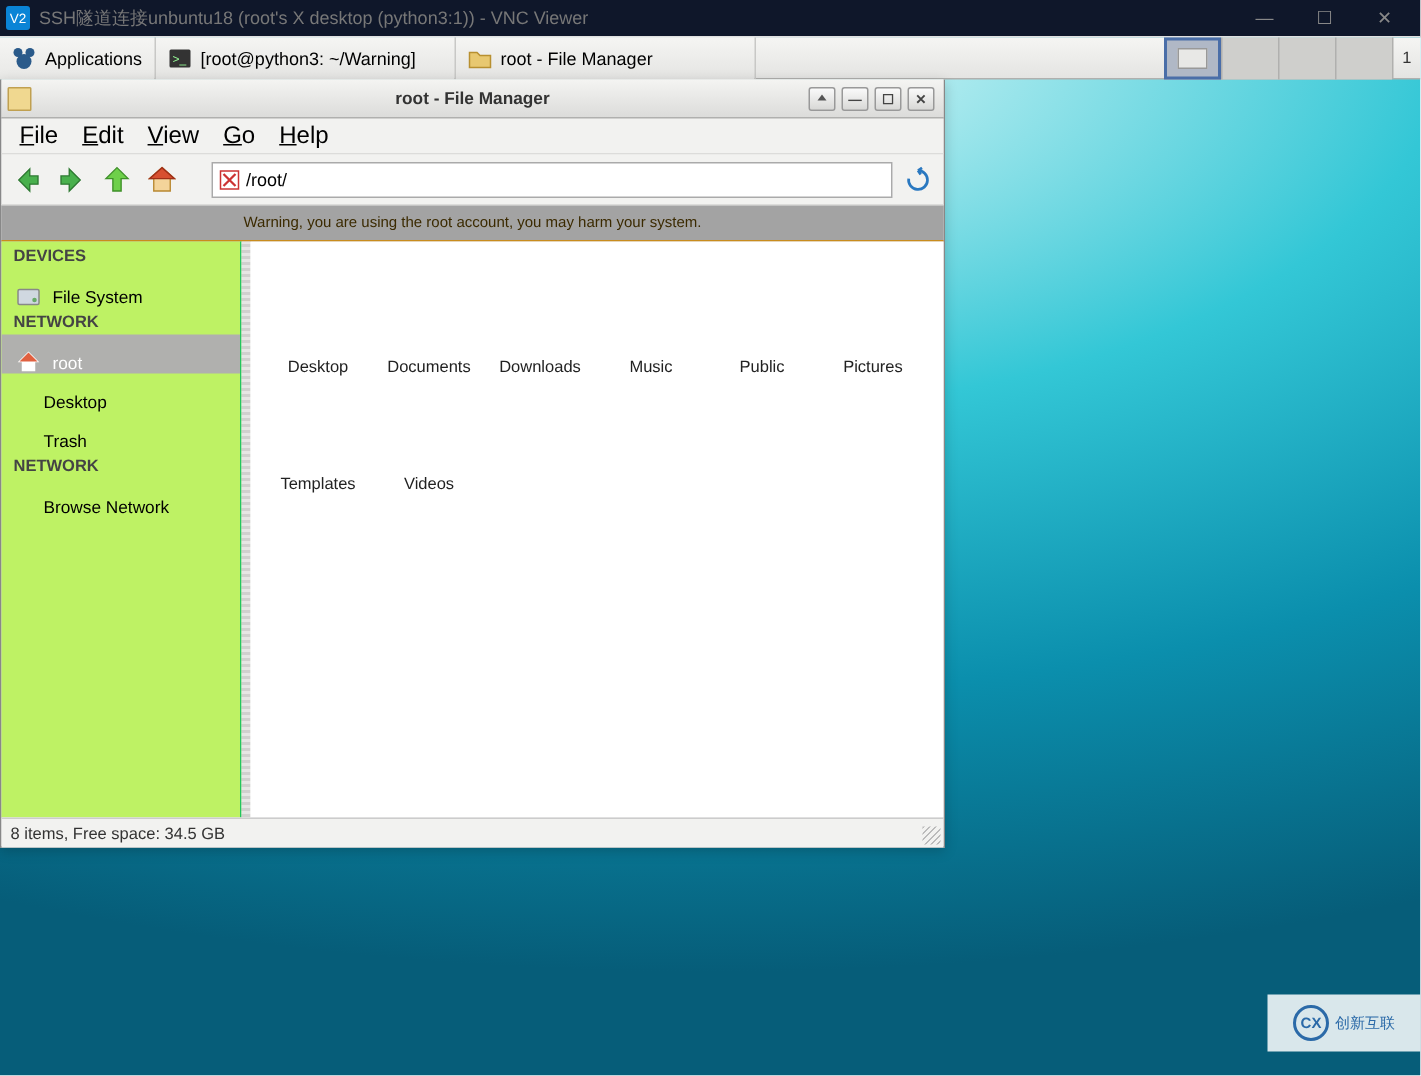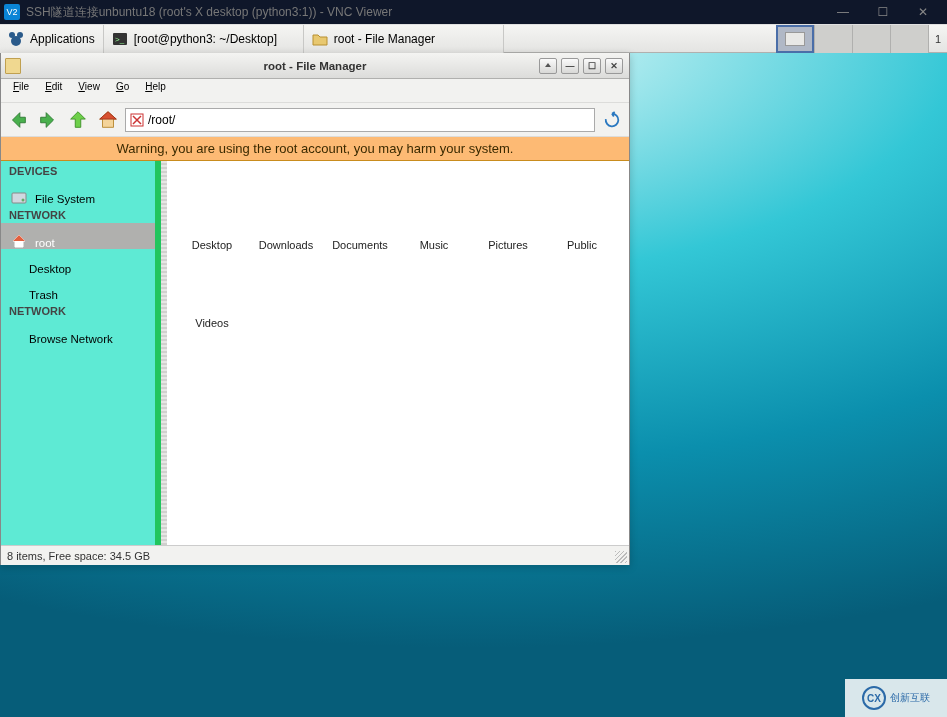--- a/index.html
+++ b/index.html
@@ -27,57 +27,57 @@
 
 
 .fm-window { position: absolute; left: 0; top: 28px; width: 630px; height: 512px; background: #f2f2f0; border: 1px solid #888; border-top: none; box-shadow: 0 2px 8px rgba(0,0,0,0.2); }
 .fm-title { height: 26px; background: linear-gradient(#f4f4f2, #dcdcda); display: flex; align-items: center; font-size: 11.5px; font-weight: bold; color: #333; border-bottom: 1px solid #b0b0ae; position: relative; }
 .fm-title .ico { width: 16px; height: 16px; margin: 0 6px 0 4px; background: #f0d890; border: 1px solid #c0a050; border-radius: 1px; }
 .fm-title .ttl { position: absolute; left: 50%; transform: translateX(-50%); }
 .fm-title .win-controls { margin-left: auto; display: flex; gap: 4px; padding-right: 6px; }
 .win-btn { width: 18px; height: 16px; background: linear-gradient(#fafafa,#d8d8d6); border: 1px solid #999; border-radius: 2px; display: flex; align-items: center; justify-content: center; font-size: 9px; color: #444; cursor: pointer; }
 
 
-.menubar { height: 24px; background: #f2f2f0; display: flex; align-items: flex-start; padding: 0 6px; font-size: 10px; gap: 4px; border-bottom: 1px solid #dcdcda; }
+.menubar { height: 24px; background: #f2f2f0; display: flex; align-items: flex-end; padding: 0 6px; font-size: 16px; gap: 4px; border-bottom: 1px solid #dcdcda; }
 .menubar span { padding: 2px 6px; cursor: pointer; }
 .menubar span u { text-decoration: underline; }
 
 
 .toolbar { height: 34px; background: #f2f2f0; display: flex; align-items: center; padding: 0 4px; gap: 4px; border-bottom: 1px solid #dcdcda; }
 .nav-btn { width: 26px; height: 26px; display: flex; align-items: center; justify-content: center; cursor: pointer; }
 .nav-btn svg { width: 22px; height: 22px; }
-.path-field { flex: 1; height: 24px; border: 1px solid #aaa; background: #fff; display: flex; align-items: center; padding: 0 4px; font-size: 12px; }
+.path-field { flex: 1; height: 24px; border: 1px solid #aaa; background: #fff; display: flex; align-items: center; padding: 0 4px; font-size: 12px; margin-left: 16px; }
 .path-field .xicon { width: 14px; height: 14px; margin-right: 4px; display: flex; align-items: center; justify-content: center; }
 .reload-btn { width: 26px; height: 26px; display: flex; align-items: center; justify-content: center; cursor: pointer; }
 .reload-btn svg { width: 18px; height: 18px; }
 
 
-.warning { height: 24px; background: #fdba74; color: #3b2a00; font-size: 13px; display: flex; align-items: center; justify-content: center; border-bottom: 1px solid #c98c1d; }
+.warning { height: 24px; background: #a3a3a3; color: #3b2a00; font-size: 10px; display: flex; align-items: center; justify-content: center; border-bottom: 1px solid #c98c1d; }
 
 
 .fm-body { display: flex; height: 384px; }
-.sidebar { width: 160px; background: #5eead4; border-right: 6px solid #22c55e; font-size: 11.5px; overflow: hidden; }
+.sidebar { width: 160px; background: #bef264; border-right: 1px solid #22c55e; font-size: 11.5px; overflow: hidden; }
 .sb-heading { font-weight: bold; color: #444; padding: 4px 8px 2px; font-size: 11px; }
 .sb-item { height: 26px; display: flex; align-items: flex-end; padding: 0 10px; gap: 8px; cursor: pointer; }
 .sb-item.sel { background: #b0b0ae; color: #fff; }
 .sb-item .sicon { width: 16px; height: 16px; display: flex; align-items: center; justify-content: center; }
 .sb-item.sub { padding-left: 28px; }
 .resize-grip { width: 6px; background: repeating-linear-gradient(#e6e6e4 0 2px, #d0d0ce 2px 4px); cursor: ew-resize; }
 
 .content { flex: 1; background: #fff; position: relative; overflow: auto; }
 .icon-grid { display: flex; flex-wrap: wrap; padding: 20px 8px 8px; gap: 0; align-content: flex-start; }
 .folder { width: 74px; height: 78px; display: flex; flex-direction: column; align-items: center; justify-content: flex-end; font-size: 11px; color: #222; text-align: center; cursor: pointer; padding-bottom: 8px; }
 .folder .ficon { width: 40px; height: 32px; background: linear-gradient(#fbe8b0,#e8c060); border: 1px solid #c89830; border-radius: 3px; margin-bottom: 4px; opacity: 0; }
 
 
 .statusbar { height: 20px; background: #f2f2f0; border-top: 1px solid #ccc; font-size: 11px; color: #333; display: flex; align-items: center; padding: 0 6px; position: relative; }
 .statusbar .grip { position: absolute; right: 2px; bottom: 2px; width: 12px; height: 12px; background: repeating-linear-gradient(135deg, #bbb 0 1px, transparent 1px 3px); }
 
 
-.watermark { position: absolute; right: 0; bottom: 0; width: 102px; height: 38px; background: rgba(255,255,255,0.85); display: flex; align-items: center; justify-content: center; font-size: 10px; color: #2b6aa8; gap: 4px; margin-left: 40px; }
+.watermark { position: absolute; right: 0; bottom: 16px; width: 102px; height: 38px; background: rgba(255,255,255,0.85); display: flex; align-items: center; justify-content: center; font-size: 10px; color: #2b6aa8; gap: 4px; margin-left: 40px; }
 .watermark .circ { width: 24px; height: 24px; border: 2px solid #2b6aa8; border-radius: 50%; display: flex; align-items: center; justify-content: center; font-size: 10px; font-weight: bold; }
 </style>
 </head>
 <body>
 
 <div class="vnc-titlebar">
   <div class="vnc-icon">V2</div>
   <div>SSH隧道连接unbuntu18 (root's X desktop (python3:1)) - VNC Viewer</div>
   <div class="spacer"></div>
   <div class="vnc-ctrl">—</div>
@@ -98,21 +98,21 @@
       </span>
       <span>Applications</span>
     </div>
     <div class="task-btn" style="width:200px">
       <span class="ticon">
         <svg viewBox="0 0 16 16">
             <rect x="1" y="2" width="14" height="12" fill="#333" rx="1"></rect>
             <text x="3" y="11" fill="#9f9" font-size="8">&gt;_</text>
           </svg>
       </span>
-      <span>[root@python3: ~/Desktop]</span>
+      <span>[root@python3: ~/Warning]</span>
     </div>
     <div class="task-btn" style="width:200px">
       <span class="ticon">
         <svg viewBox="0 0 16 16">
             <path d="M1 4 h5 l2 2 h7 v8 h-14 z" fill="#e8c870" stroke="#b89030"></path>
           </svg>
       </span>
       <span>root - File Manager</span>
     </div>
     <div class="task-right">
@@ -225,37 +225,41 @@
       </div>
       <div class="resize-grip"></div>
       <div class="content">
         <div class="icon-grid" id="icon-grid">
             <div class="folder">
               <div class="ficon"></div>
               <div>Desktop</div>
             </div>
             <div class="folder">
               <div class="ficon"></div>
+              <div>Documents</div>
+            </div>
+            <div class="folder">
+              <div class="ficon"></div>
               <div>Downloads</div>
             </div>
             <div class="folder">
               <div class="ficon"></div>
-              <div>Documents</div>
-            </div>
-            <div class="folder">
-              <div class="ficon"></div>
               <div>Music</div>
             </div>
             <div class="folder">
               <div class="ficon"></div>
+              <div>Public</div>
+            </div>
+            <div class="folder">
+              <div class="ficon"></div>
               <div>Pictures</div>
             </div>
             <div class="folder">
               <div class="ficon"></div>
-              <div>Public</div>
+              <div>Templates</div>
             </div>
             <div class="folder">
               <div class="ficon"></div>
               <div>Videos</div>
             </div>
           </div>
       </div>
     </div>
 
     <div class="statusbar">

